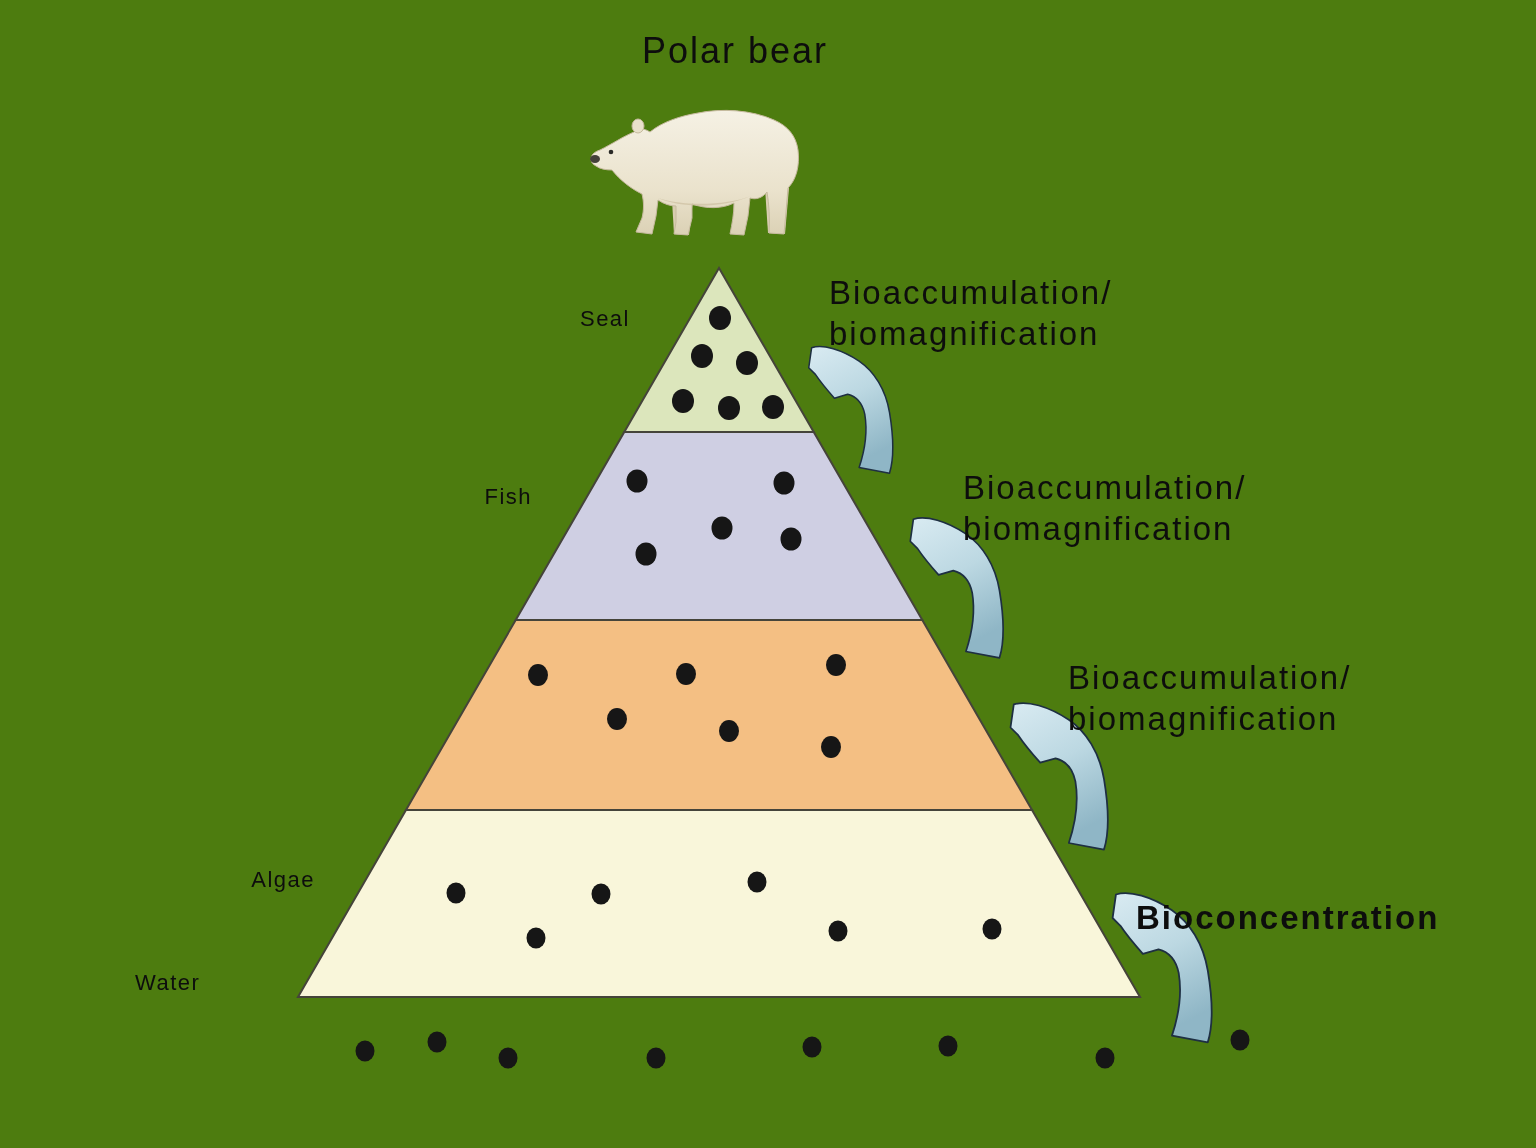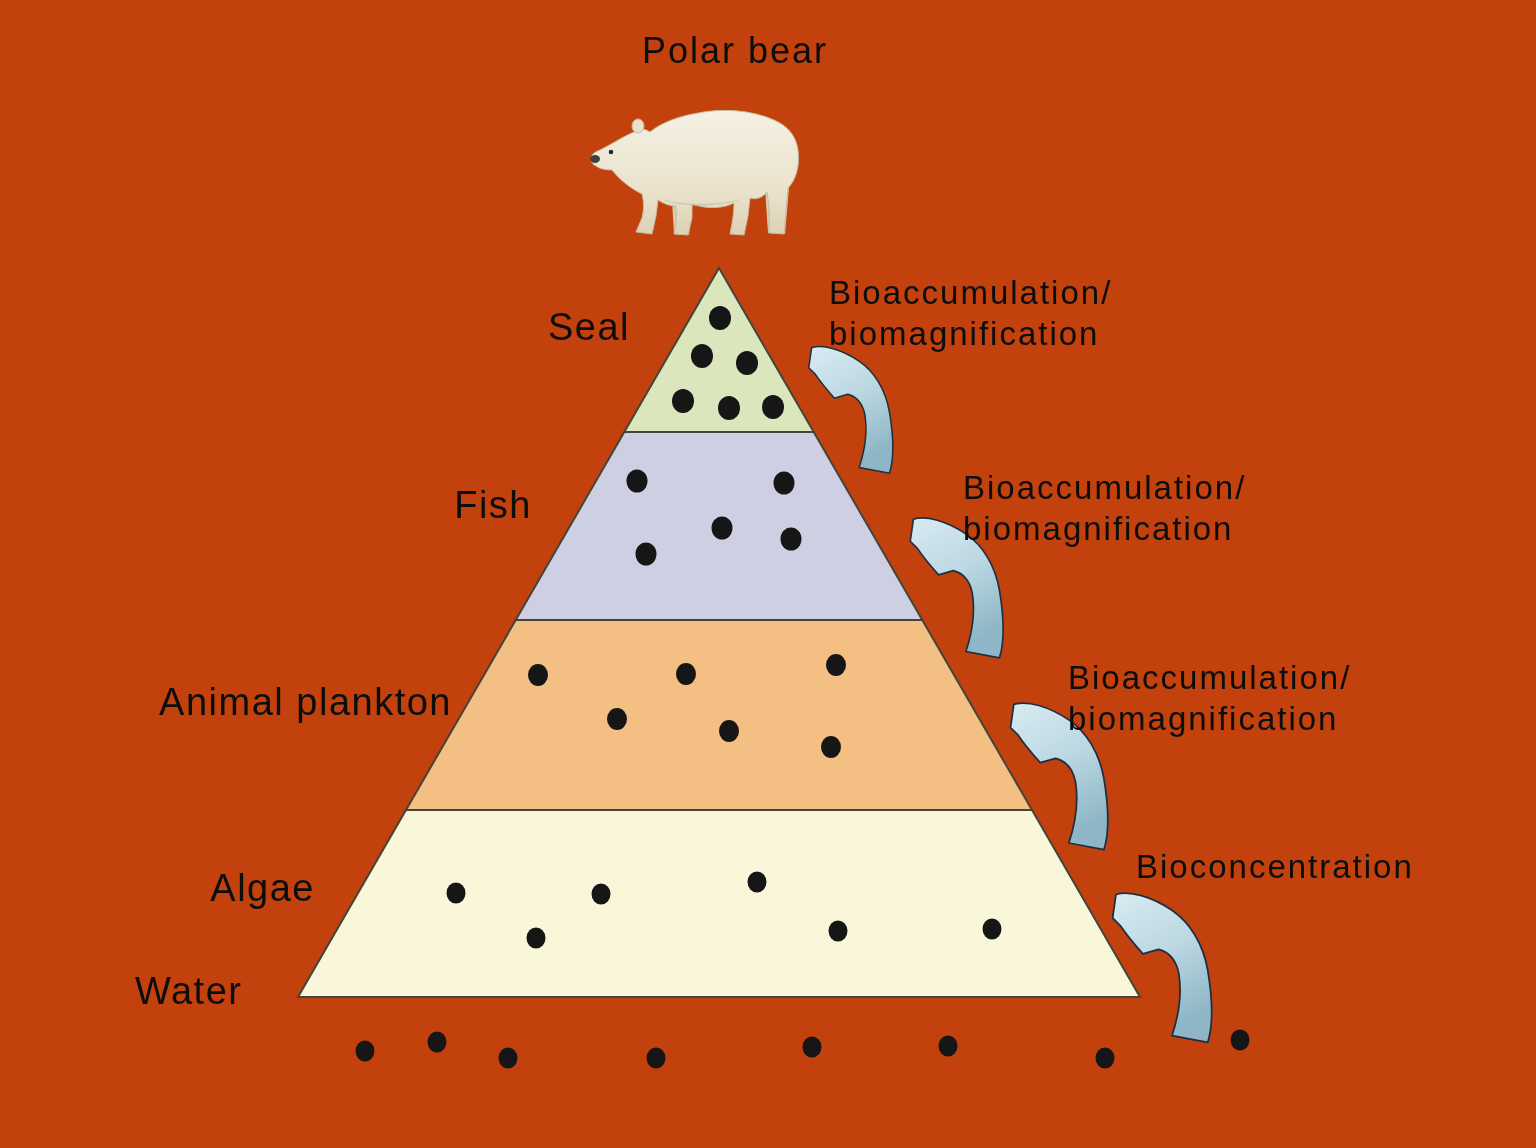--- a/index.html
+++ b/index.html
@@ -1,36 +1,36 @@
 <!DOCTYPE html>
 <html><head>
 <meta charset="utf-8">
 <style>
   html,body{margin:0;padding:0;background:#ffffff;}
   .stage{
-    position:relative;width:1536px;height:1148px;background:#c2410c;overflow:hidden;
+    position:relative;width:1536px;height:1148px;background:#4d7c0f;overflow:hidden;
     font-family:"Liberation Sans", sans-serif;color:#111;
   }
   .title{
     position:absolute;left:0;top:30px;width:1470px;text-align:center;
     font-size:36px;letter-spacing:2px;color:#0d0d0d;
   }
   .bear{position:absolute;left:586px;top:88px;width:240px;height:150px;}
   .pyr{position:absolute;left:0;top:0;width:1536px;height:1148px;}
-  .lbl{position:absolute;font-size:38px;letter-spacing:1.5px;white-space:nowrap;color:#0d0d0d;}
+  .lbl{position:absolute;font-size:22px;letter-spacing:1.5px;white-space:nowrap;color:#0d0d0d;}
   .lbl-seal{right:906px;top:306px;}
   .lbl-fish{right:1004px;top:484px;margin-left:48px;}
   .lbl-plankton{right:1084px;top:681px;}
   .lbl-algae{right:1221px;top:867px;margin-left:36px;}
   .lbl-water{left:135px;top:970px;text-align:center;}
   .ann{position:absolute;font-size:33px;letter-spacing:2px;line-height:41px;white-space:nowrap;color:#0d0d0d;}
   .ann-1{left:829px;top:272px;}
   .ann-2{left:963px;top:467px;}
   .ann-3{left:1068px;top:657px;}
-  .ann-4{left:1136px;top:846px;}
+  .ann-4{left:1136px;top:897px;font-weight:bold;}
 </style>
 </head>
 <body>
 
 <div class="stage">
 
   <div class="title">Polar bear</div>
 
   <svg class="bear" viewBox="0 0 240 150" aria-hidden="true">
     <defs>
@@ -138,21 +138,20 @@
     <g id="g-arrows">
         <use href="#swoosh" xlink:href="#swoosh" transform="translate(804,344) scale(0.95)"></use>
         <use href="#swoosh" xlink:href="#swoosh" transform="translate(905,515) scale(1.05)"></use>
         <use href="#swoosh" xlink:href="#swoosh" transform="translate(1005,700) scale(1.1)"></use>
         <use href="#swoosh" xlink:href="#swoosh" transform="translate(1107,890) scale(1.12)"></use>
       </g>
   </svg>
 
   <div class="lbl lbl-seal">Seal</div>
   <div class="lbl lbl-fish">Fish</div>
-  <div class="lbl lbl-plankton">Animal plankton</div>
   <div class="lbl lbl-algae">Algae</div>
   <div class="lbl lbl-water">Water</div>
 
   <div class="ann ann-1">
     <span>Bioaccumulation/</span><br>
     <span>biomagnification</span>
   </div>
   <div class="ann ann-2">
     <span>Bioaccumulation/</span><br>
     <span>biomagnification</span>

